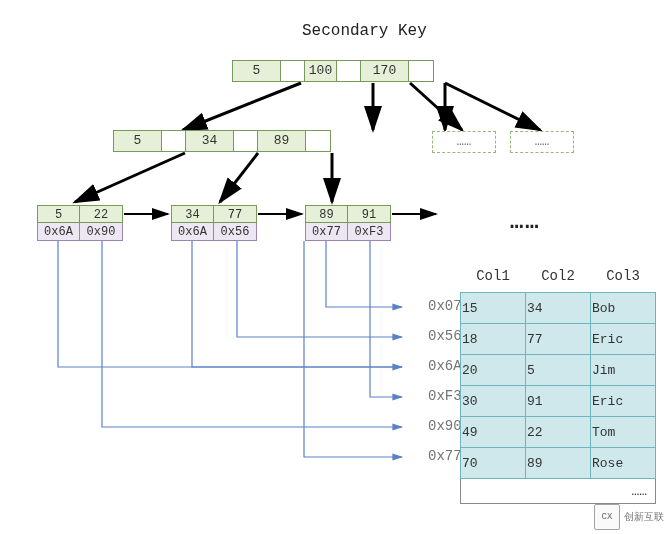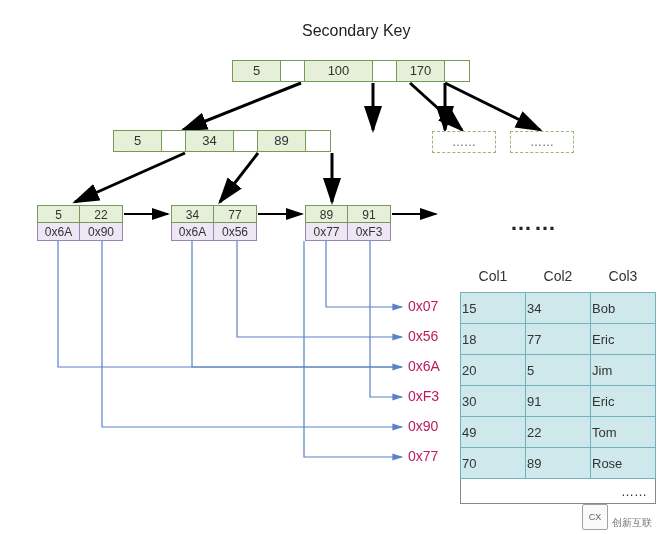--- a/index.html
+++ b/index.html
@@ -7,20 +7,21 @@
     padding: 0;
     background: #ffffff;
     font-family: "Segoe UI", Arial, sans-serif;
     font-size: 14px;
     color: #333;
   }
   .canvas {
     position: relative;
     width: 664px;
     height: 534px;
+    font-family: Liberation Mono, monospace;
   }
   svg.wires {
     position: absolute;
     left: 0; top: 0;
     width: 664px;
     height: 534px;
     pointer-events: none;
   }
   .title {
     position: absolute;
@@ -91,21 +92,22 @@
   .dots {
     position: absolute;
     font-size: 22px;
     font-weight: bold;
     color: #222;
     letter-spacing: 2px;
   }
   .hexlabel {
     position: absolute;
     font-size: 14px;
-    color: #be185d;
+    color: #737373;
+    margin-left: 20px;
   }
   .table {
     position: absolute;
     border-collapse: collapse;
   }
   .table th {
     font-weight: normal;
     font-size: 14px;
     padding: 6px 0 8px 0;
     color: #333;
@@ -123,24 +125,24 @@
   }
   .table tr.footrow td {
     background: #ffffff;
     text-align: right;
     border: 1px solid #888;
     padding-right: 8px;
     height: 22px;
   }
   .watermark {
     position: absolute;
-    right: 12px;
+    right: 0;
     bottom: 4px;
     display: flex;
-    align-items: flex-end;
+    align-items: center;
     opacity: 0.9;
   }
   .watermark .logo {
     width: 24px; height: 24px;
     border: 1px solid #999;
     border-radius: 2px;
     background: #fafafa;
     margin-right: 4px;
     display: flex;
     flex-direction: column;
@@ -196,21 +198,21 @@
     <polyline points="102,241 102,427 402,427" fill="none" stroke="#5a82c7" stroke-width="1.2" marker-end="url(#arrBlue)"></polyline>
 
     <polyline points="304,241 304,457 402,457" fill="none" stroke="#5a82c7" stroke-width="1.2" marker-end="url(#arrBlue)"></polyline>
   </svg>
 
   <div class="title" style="left:302px; top:22px;">Secondary Key</div>
 
   <div class="node" style="left:232px; top:60px;">
     <div class="cell key" style="width:48px">5</div>
     <div class="cell ptr" style="width:24px"></div>
-    <div class="cell key" style="width:68px">100</div>
+    <div class="cell key" style="width:32px">100</div>
     <div class="cell ptr" style="width:24px"></div>
     <div class="cell key" style="width:48px">170</div>
     <div class="cell ptr" style="width:24px"></div>
   </div>
 
   <div class="node" style="left:113px; top:130px;">
     <div class="cell key" style="width:48px">5</div>
     <div class="cell ptr" style="width:24px"></div>
     <div class="cell key" style="width:48px">34</div>
     <div class="cell ptr" style="width:24px"></div>

